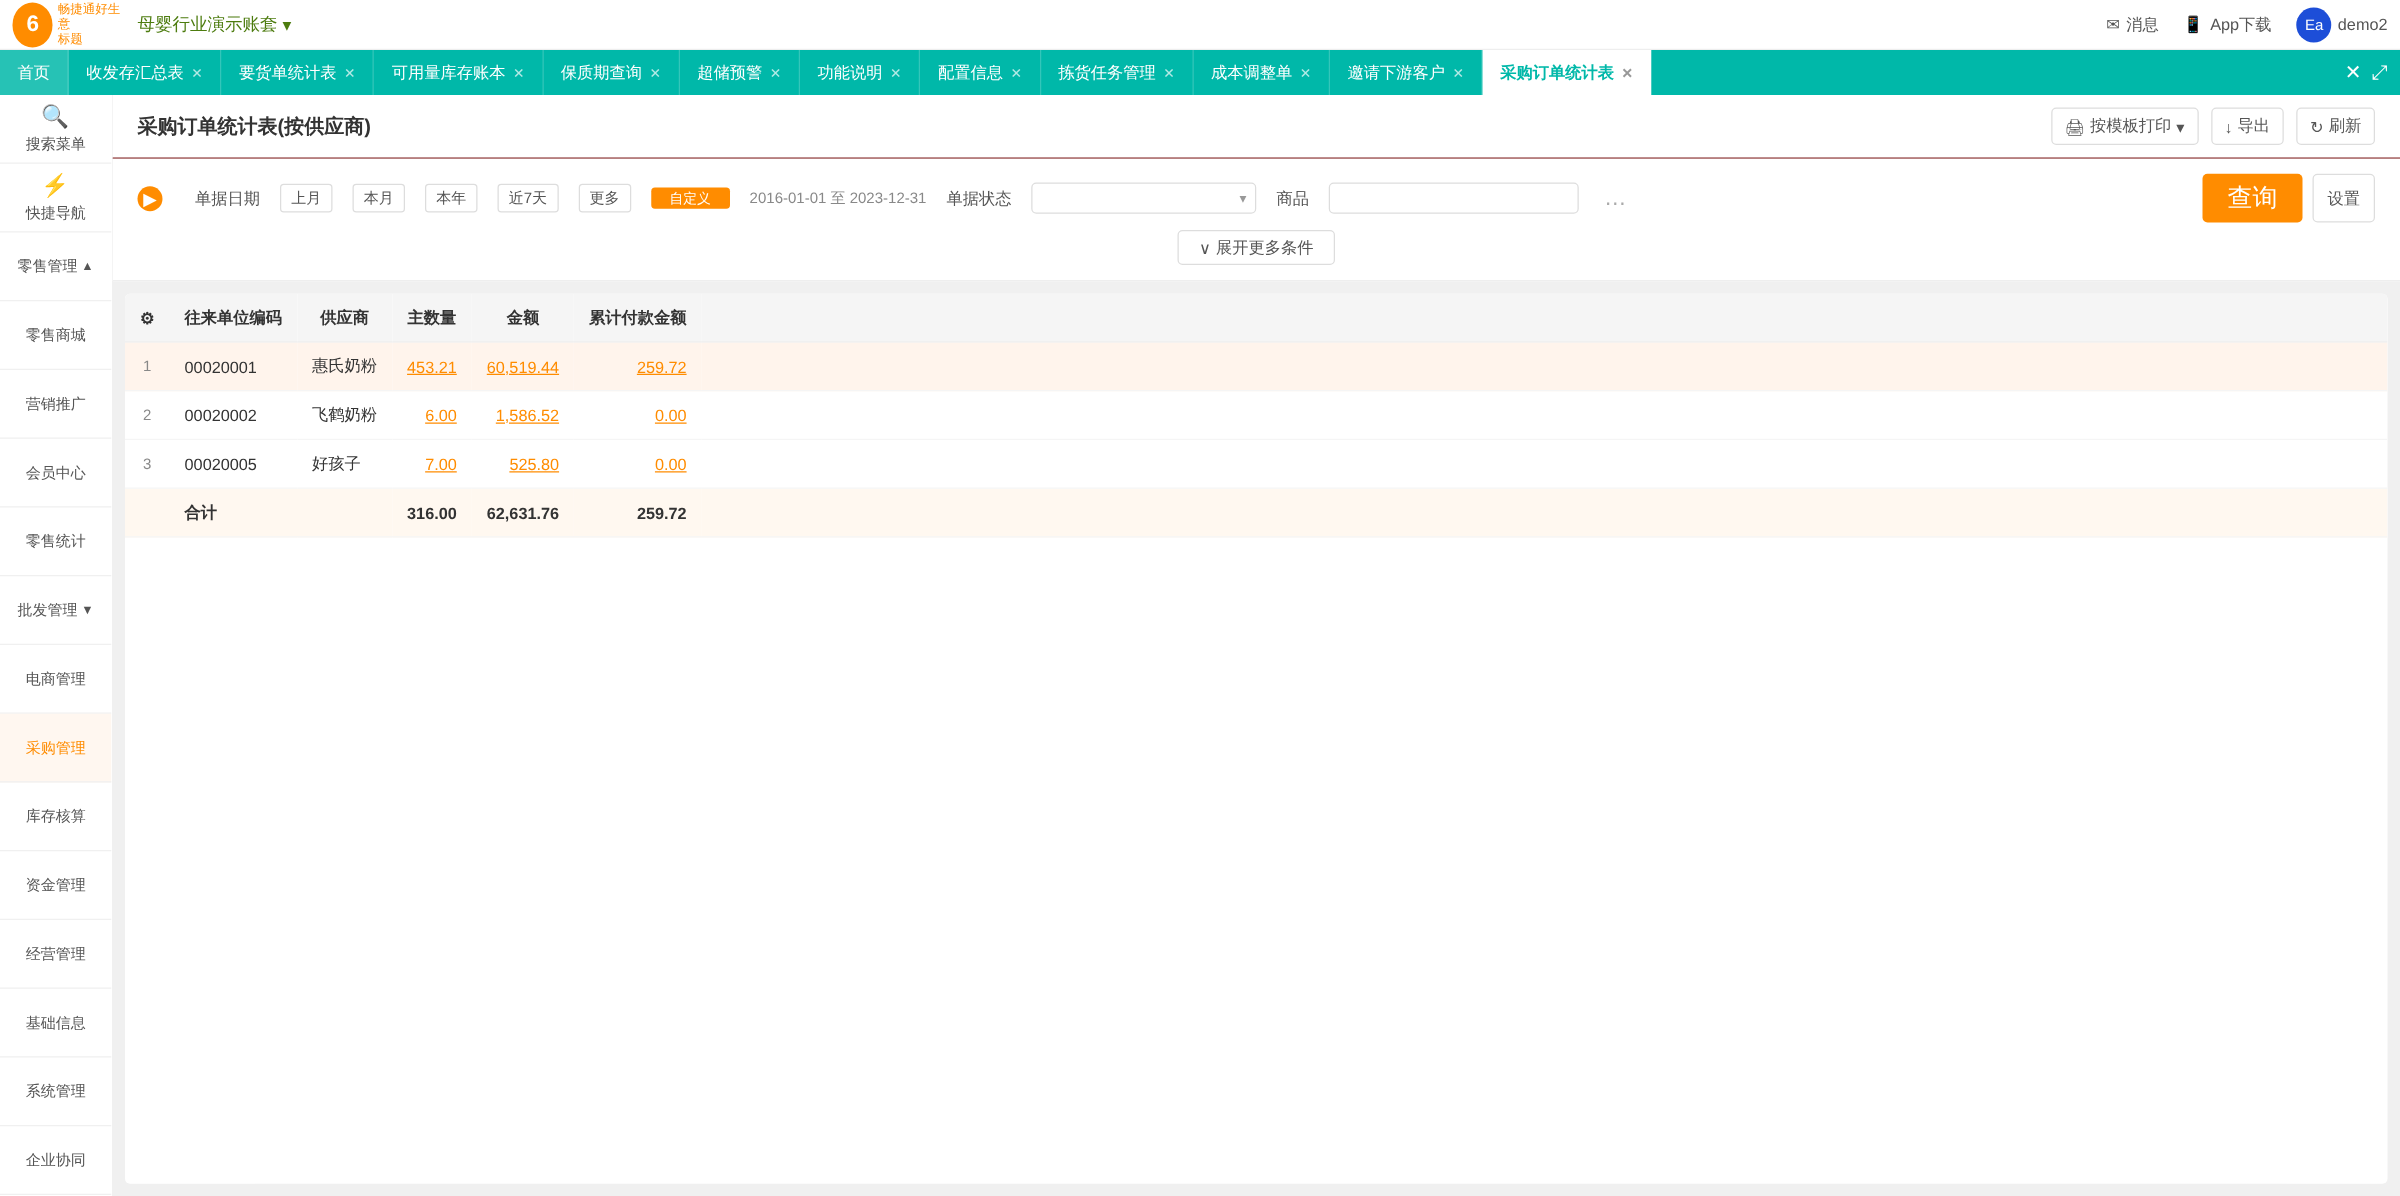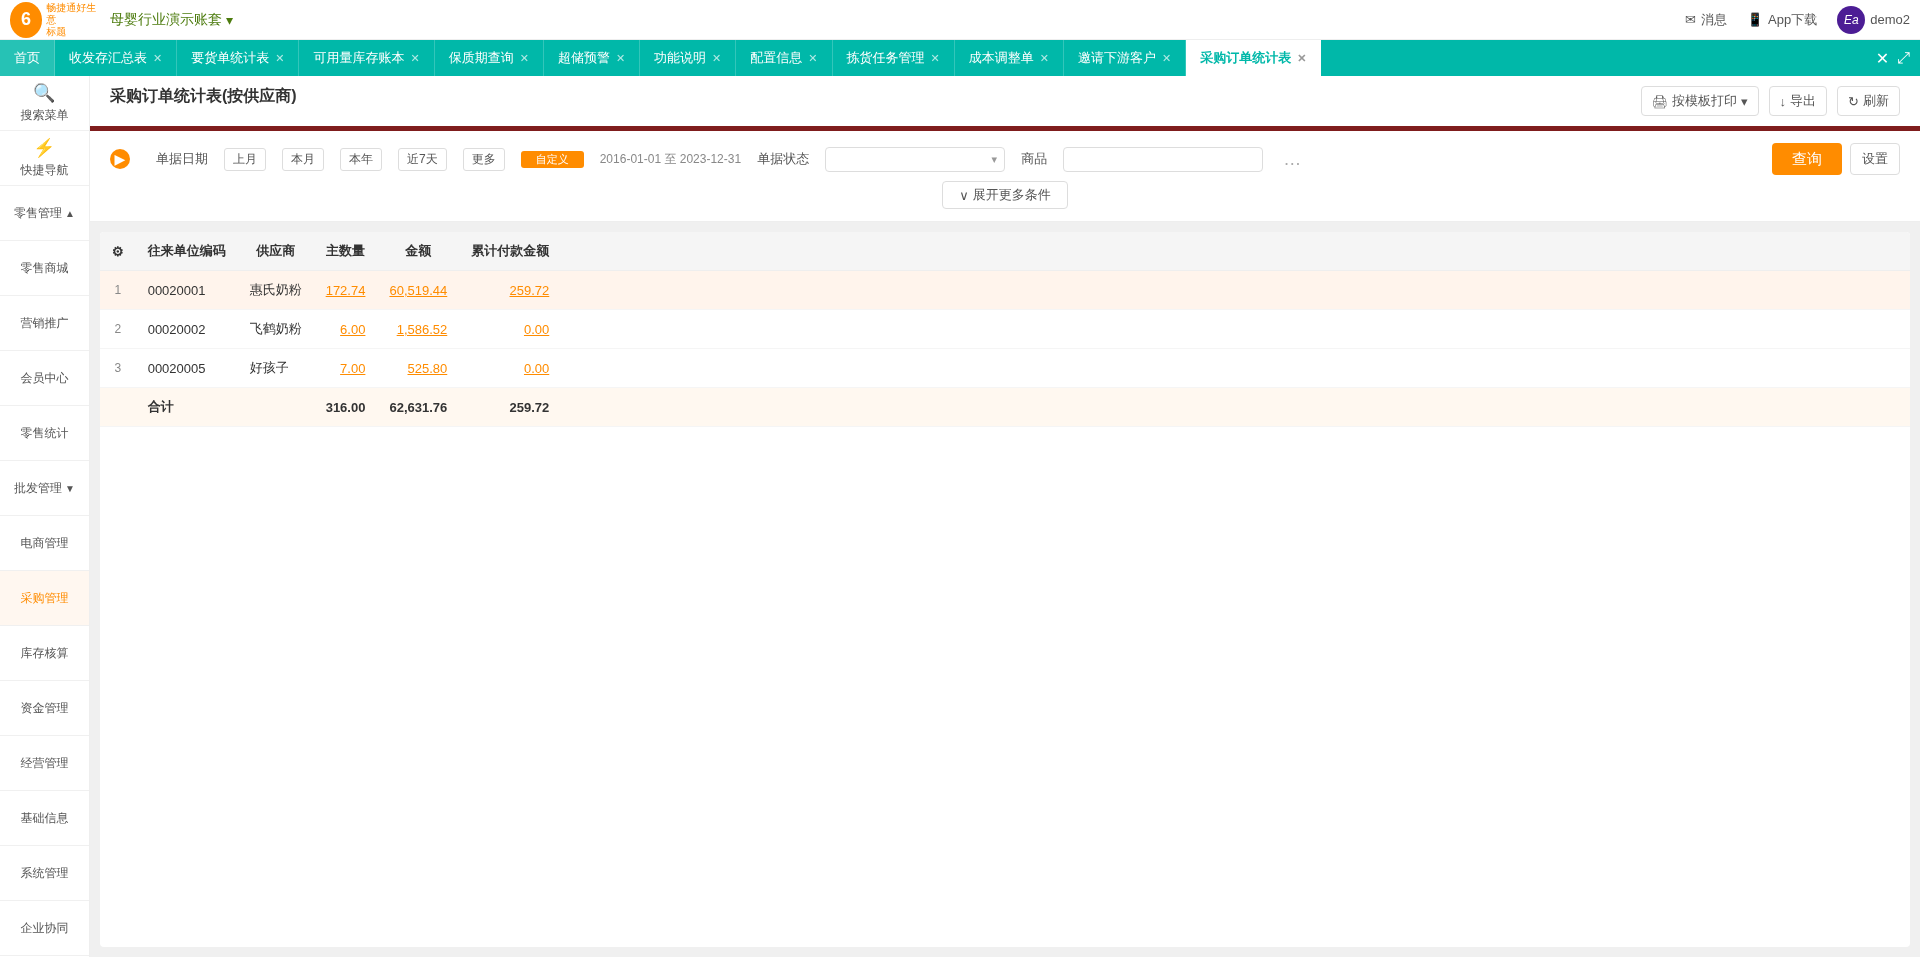--- a/index.html
+++ b/index.html
@@ -6,21 +6,21 @@
     body { font-family: 'Microsoft YaHei', Arial, sans-serif; font-size: 13px; background: #f5f5f5; width: 1920px; min-height: 957px; overflow-x: hidden; }
 
     
     .top-bar { display: flex; align-items: center; height: 40px; background: #fff; border-bottom: 1px solid #eee; padding: 0 10px; }
     .logo-area { display: flex; align-items: center; width: 90px; }
     .logo-icon { width: 36px; height: 36px; background: #ff8c00; border-radius: 50%; display: flex; align-items: center; justify-content: center; color: #fff; font-size: 18px; font-weight: bold; }
     .logo-text { font-size: 10px; color: #ff8c00; margin-left: 4px; line-height: 1.2; }
     .industry-select { display: flex; align-items: center; gap: 4px; color: #4d7c0f; font-size: 14px; cursor: pointer; margin-left: 10px; }
     .top-right { margin-left: auto; display: flex; align-items: center; gap: 20px; }
     .top-right-item { display: flex; align-items: center; gap: 5px; color: #555; font-size: 13px; cursor: pointer; }
-    .user-avatar { width: 28px; height: 28px; border-radius: 50%; background: #4c1d95; color: #fff; display: flex; align-items: center; justify-content: center; font-size: 12px; font-style: italic; }
+    .user-avatar { width: 28px; height: 28px; border-radius: 50%; background: #1d4ed8; color: #fff; display: flex; align-items: center; justify-content: center; font-size: 12px; }
 
     
     .nav-tabs { display: flex; align-items: center; height: 36px; background: #00b8a9; overflow: hidden; }
     .nav-tab { display: flex; align-items: center; height: 36px; padding: 0 14px; color: #fff; font-size: 13px; cursor: pointer; white-space: nowrap; border-right: 1px solid rgba(255,255,255,0.2); }
     .nav-tab.active { background: #fff; color: #00b8a9; font-weight: bold; }
     .nav-tab .close-icon { margin-left: 6px; font-size: 11px; color: rgba(255,255,255,0.7); }
     .nav-tab.active .close-icon { color: #999; }
     .nav-tab-home { background: rgba(255,255,255,0.15); }
     .nav-end-icons { margin-left: auto; display: flex; align-items: center; gap: 8px; padding-right: 10px; color: #fff; font-size: 16px; cursor: pointer; }
 
@@ -28,21 +28,21 @@
     .layout { display: flex; height: calc(957px - 40px - 36px); }
     .sidebar { width: 90px; background: #fff; border-right: 1px solid #eee; display: flex; flex-direction: column; overflow-y: auto; }
     .sidebar-item { display: flex; flex-direction: column; align-items: center; justify-content: center; padding: 12px 5px; cursor: pointer; color: #555; font-size: 12px; min-height: 55px; border-bottom: 1px solid #f0f0f0; text-align: center; }
     .sidebar-item.active { color: #ff8c00; background: #fff7f0; }
     .sidebar-item .menu-icon { font-size: 18px; margin-bottom: 3px; }
     .sidebar-item.has-arrow { flex-direction: row; justify-content: center; gap: 3px; }
     .sidebar-item.has-arrow .arrow { font-size: 10px; margin-top: 1px; }
 
     
     .main-content { flex: 1; background: #f0f0f0; overflow-y: auto; display: flex; flex-direction: column; }
-    .page-header { background: #fff; padding: 10px 20px 0; border-bottom: 5px solid #7f1d1d; display: flex; align-items: flex-start; justify-content: space-between; }
+    .page-header { background: #fff; padding: 10px 20px 0; border-bottom: 1px solid #7f1d1d; display: flex; align-items: center; justify-content: space-between; }
     .page-title { font-size: 16px; font-weight: bold; color: #333; padding-bottom: 10px; }
     .page-header-right { display: flex; align-items: center; gap: 10px; padding-bottom: 10px; }
     .btn-print { display: flex; align-items: center; gap: 4px; border: 1px solid #ddd; border-radius: 4px; padding: 5px 10px; color: #555; font-size: 13px; cursor: pointer; background: #fff; }
     .btn-export { display: flex; align-items: center; gap: 4px; border: 1px solid #ddd; border-radius: 4px; padding: 5px 10px; color: #555; font-size: 13px; cursor: pointer; background: #fff; }
     .btn-refresh { display: flex; align-items: center; gap: 4px; border: 1px solid #ddd; border-radius: 4px; padding: 5px 10px; color: #555; font-size: 13px; cursor: pointer; background: #fff; }
 
     
     .filter-area { background: #fff; padding: 12px 20px; border-bottom: 1px solid #eee; }
     .filter-row { display: flex; align-items: center; gap: 16px; flex-wrap: nowrap; }
     .filter-label { color: #555; font-size: 13px; white-space: nowrap; }
@@ -262,21 +262,21 @@
           <select class="filter-select">
             <option value=""></option>
           </select>
         </div>
 
         <span class="filter-label">商品</span>
         <input class="filter-input" type="text" value="" style="">
         <span class="filter-more-dots">…</span>
 
         <div style="margin-left: auto; display: flex; gap: 8px;">
-          <button style="background: #ff8c00; color: #fff; border: none; border-radius: 4px; padding: 6px 20px; font-size: 15px; cursor: pointer; font-family: inherit;">查询</button>
+          <button style="background: #ff8c00; color: #fff; border: none; border-radius: 4px; padding: 6px 20px; font-size: 20px; cursor: pointer; font-family: inherit;">查询</button>
           <button style="background: #fff; color: #555; border: 1px solid #ddd; border-radius: 4px; padding: 6px 11px; font-size: 13px; cursor: pointer; font-family: inherit;">设置</button>
         </div>
       </div>
       <div class="filter-expand-row">
         <button class="expand-more-btn">
           <span>∨</span>
           <span>展开更多条件</span>
         </button>
       </div>
     </div>
@@ -292,21 +292,21 @@
             <th>金额</th>
             <th>累计付款金额</th>
             <th style="width:100%;"></th>
           </tr>
         </thead>
         <tbody>
           <tr class="row-highlight">
             <td class="row-num">1</td>
             <td class="td-code">00020001</td>
             <td class="td-name">惠氏奶粉</td>
-            <td class="td-num"><span class="td-link">172.74</span></td>
+            <td class="td-num"><span class="td-link">453.21</span></td>
             <td class="td-num"><span class="td-link">60,519.44</span></td>
             <td class="td-num"><span class="td-link">259.72</span></td>
             <td></td>
           </tr>
           <tr>
             <td class="row-num">2</td>
             <td class="td-code">00020002</td>
             <td class="td-name">飞鹤奶粉</td>
             <td class="td-num"><span class="td-link">6.00</span></td>
             <td class="td-num"><span class="td-link">1,586.52</span></td>

